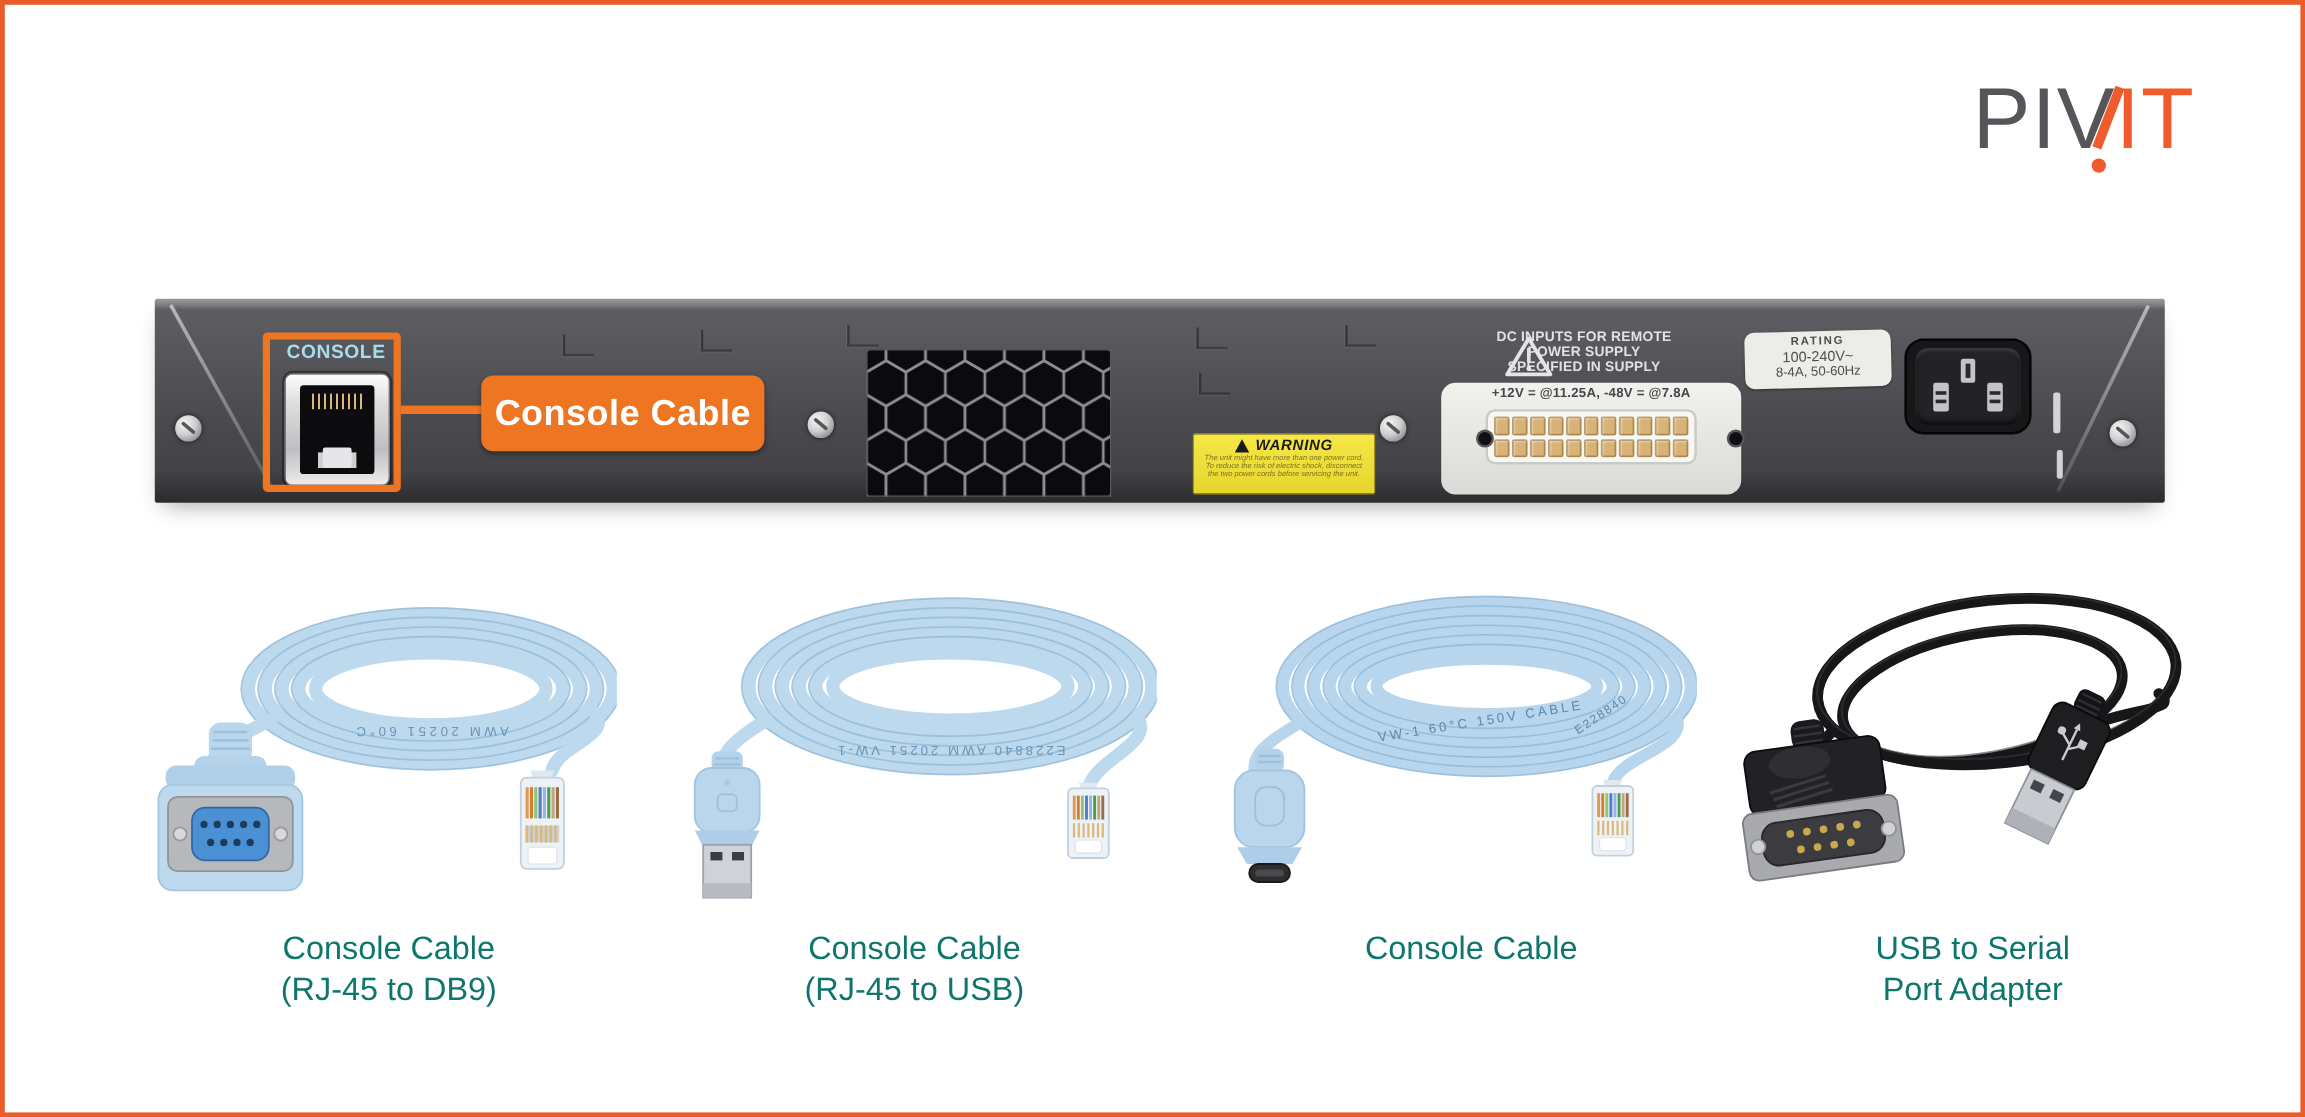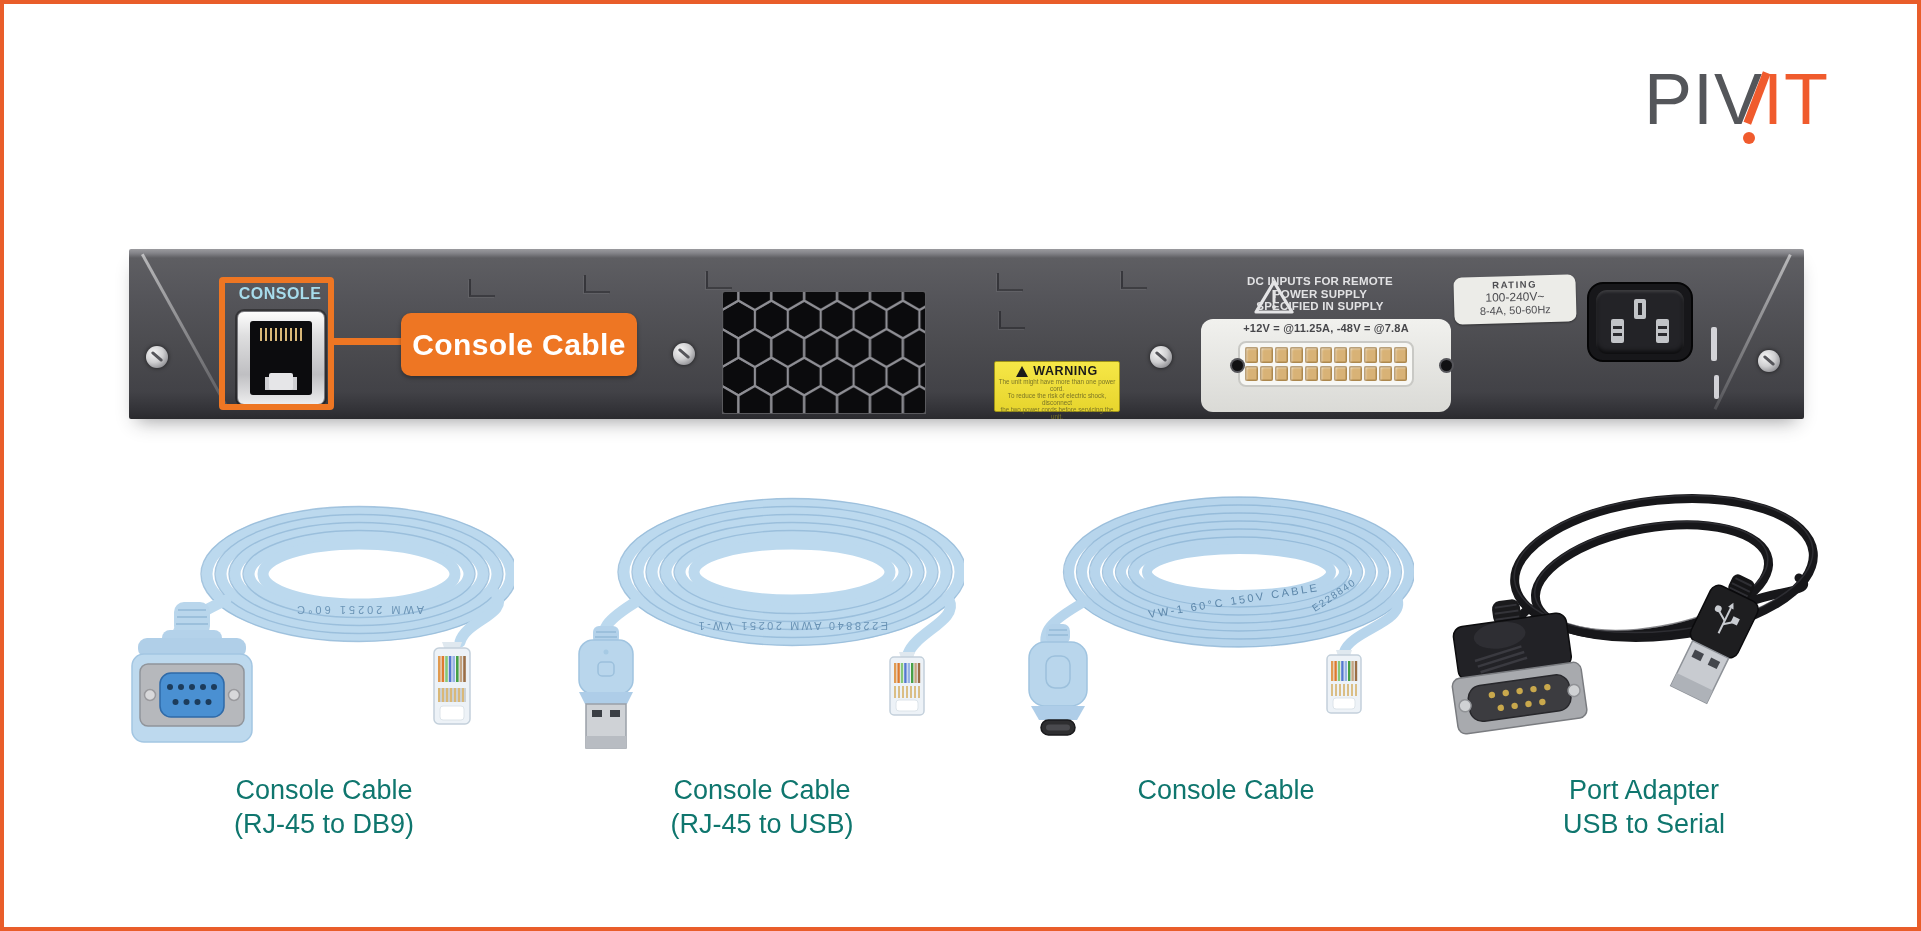--- a/index.html
+++ b/index.html
@@ -42,22 +42,22 @@
   .rj45jack .sock .tab{position:absolute;left:19px;bottom:5px;width:24px;height:17px;background:#e6e6e8;border-radius:2px;box-shadow:-6px 2px 0 -2px #cfcfd2,6px 2px 0 -2px #cfcfd2;}
   .hl-box{position:absolute;left:90px;top:28px;width:115px;height:133px;border:6px solid #EE7623;box-sizing:border-box;border-radius:4px;}
   .callout-line{position:absolute;left:205px;top:89px;width:70px;height:7px;background:#EE7623;}
   .callout{position:absolute;left:272px;top:64px;width:236px;height:63px;border-radius:10px;background:#EE7623;color:#fff;
     font-size:30px;font-weight:700;text-align:center;line-height:63px;letter-spacing:.4px;box-shadow:0 2px 4px rgba(0,0,0,.35);}
 
   
   .vent{position:absolute;left:593px;top:42px;}
 
   
-  .warn-label{position:absolute;left:865px;top:112px;width:126px;height:51px;box-sizing:border-box;padding:2px 3px;
-    background:linear-gradient(180deg,#f6e747,#e7d52d);border:1px solid #a09418;border-radius:2px;}
+  .warn-label{position:absolute;left:865px;top:112px;width:152px;height:51px;box-sizing:border-box;padding:2px 3px;
+    background:linear-gradient(180deg,#f6e747,#e7d52d);border:1px solid #a09418;border-radius:2px;font-style:italic;}
   .warn-title{display:flex;align-items:center;justify-content:center;gap:5px;}
   .warn-title .tri{width:0;height:0;border-left:6px solid transparent;border-right:6px solid transparent;border-bottom:11px solid #1a1a1a;}
   .warn-title .t{font-size:12.5px;font-weight:800;color:#1a1a1a;letter-spacing:.6px;}
   .warn-line{font-size:6.3px;line-height:7px;color:#7a7426;text-align:center;}
 
   
   .caution-tri{position:absolute;left:1124px;top:29px;}
   .dc-notice{position:absolute;left:1116px;top:26px;width:150px;text-align:center;font-size:11.5px;font-weight:700;line-height:12.5px;letter-spacing:.2px;color:#E2E2E4;}
   .dc-plate{position:absolute;left:1072px;top:70px;width:250px;height:93px;background:linear-gradient(180deg,#f1f1ee,#dadad6);border-radius:12px;}
   .dc-spec{margin-top:3px;text-align:center;font-size:11px;font-weight:600;letter-spacing:.2px;color:#46464A;}
@@ -467,17 +467,17 @@
     <div>(RJ-45 to DB9)</div>
   </div>
   <div class="cable-label" style="left:598px;top:769px;">
     <div>Console Cable</div>
     <div>(RJ-45 to USB)</div>
   </div>
   <div class="cable-label" style="left:1062px;top:769px;">
     <div>Console Cable</div>
   </div>
   <div class="cable-label" style="left:1480px;top:769px;">
+    <div>USB to Serial</div>
     <div>Port Adapter</div>
-    <div>USB to Serial</div>
   </div>
 
 </div>
 
 </body></html>

